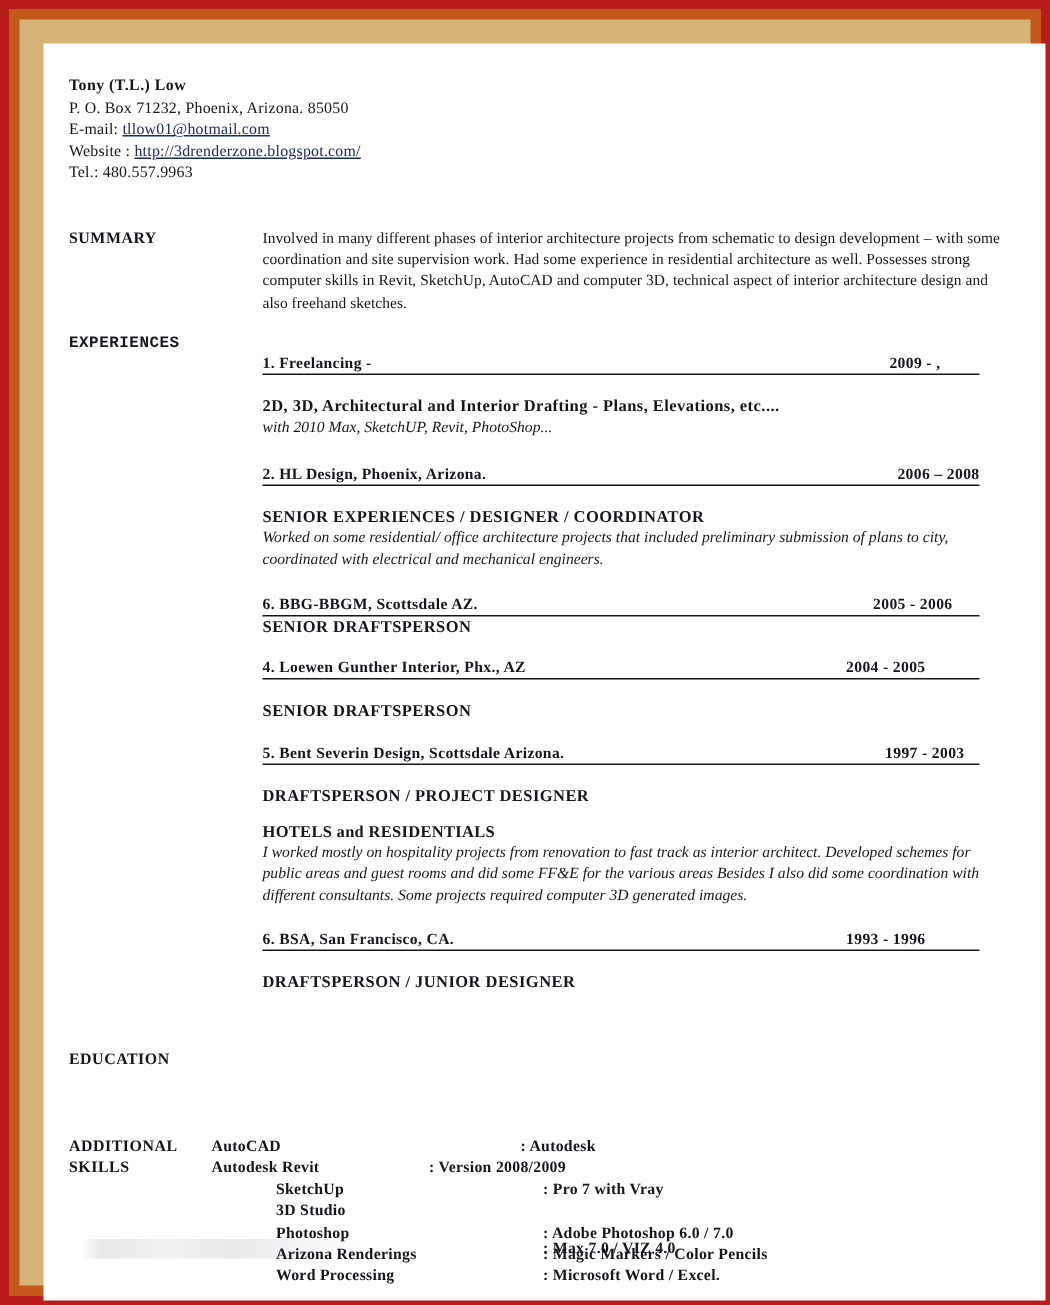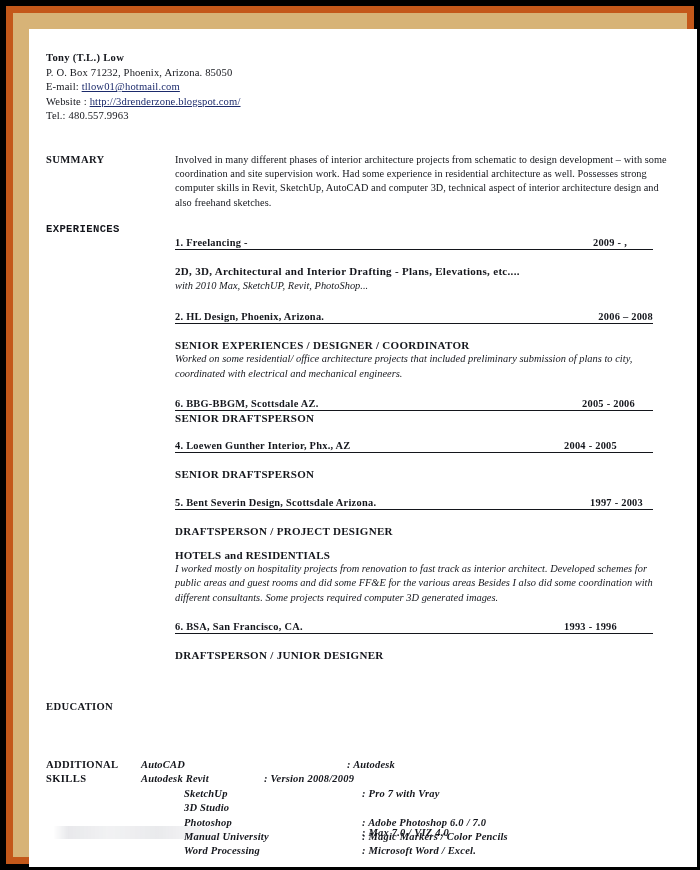--- a/index.html
+++ b/index.html
@@ -13,21 +13,21 @@
     background: #d7b377;
     font-family: "Liberation Serif", "DejaVu Serif", serif;
     overflow: hidden;
   }
 
   
   #frame-outer {
     position: absolute;
     left: 0; top: 0;
     width: 700px; height: 870px;
-    background: #000000;
+    background: #b91c1c;
     box-sizing: border-box;
   }
   #frame-border {
     position: absolute;
     left: 6px; top: 6px;
     width: 688px; height: 858px;
     box-sizing: border-box;
     border: 7px solid #c4581a;
     background: #d7b377;
   }
@@ -172,21 +172,20 @@
     letter-spacing: 0.1px;
     white-space: nowrap;
   }
 
   
   #skills-body {
     position: absolute;
     left: 0;
     top: 729px;
     width: 582px;
-    font-style: italic;
   }
   .skill-row {
     position: relative;
     height: 14.4px;
   }
   .skill-name {
     position: absolute;
     top: 0;
     font-weight: bold;
     font-size: 10.5px;
@@ -322,36 +321,36 @@
           </div>
 
 
         <div id="skills-body">
             <div class="skill-row">
               <span class="skill-name" style="left: 112px;">AutoCAD</span>
               <span class="skill-value" style="left: 318px;">: Autodesk</span>
             </div>
             <div class="skill-row">
               <span class="skill-name" style="left: 112px;">Autodesk Revit</span>
-              <span class="skill-value" style="left: 235px; text-align: center;">: Version 2008/2009</span>
+              <span class="skill-value" style="left: 257px; text-align: center;">: Version 2008/2009</span>
             </div>
             <div class="skill-row">
               <span class="skill-name" style="left: 155px;">SketchUp</span>
               <span class="skill-value" style="left: 333px;">: Pro 7 with Vray</span>
             </div>
             <div class="skill-row">
               <span class="skill-name" style="left: 155px;">3D Studio</span>
               <span class="skill-value" style="left: 333px; margin-top: 25px;">: Max 7.0 / VIZ 4.0</span>
             </div>
             <div class="skill-row">
               <span class="skill-name" style="left: 155px;">Photoshop</span>
               <span class="skill-value" style="left: 333px;">: Adobe Photoshop 6.0 / 7.0</span>
             </div>
             <div class="skill-row">
-              <span class="skill-name" style="left: 155px;">Manual University</span>
+              <span class="skill-name" style="left: 155px;">Arizona Renderings</span>
               <span class="skill-value" style="left: 333px;">: Magic Markers / Color Pencils</span>
             </div>
             <div class="skill-row">
               <span class="skill-name" style="left: 155px;">Word Processing</span>
               <span class="skill-value" style="left: 333px;">: Microsoft Word / Excel.</span>
             </div>
           </div>
 
         <div id="watermark"></div>
 

